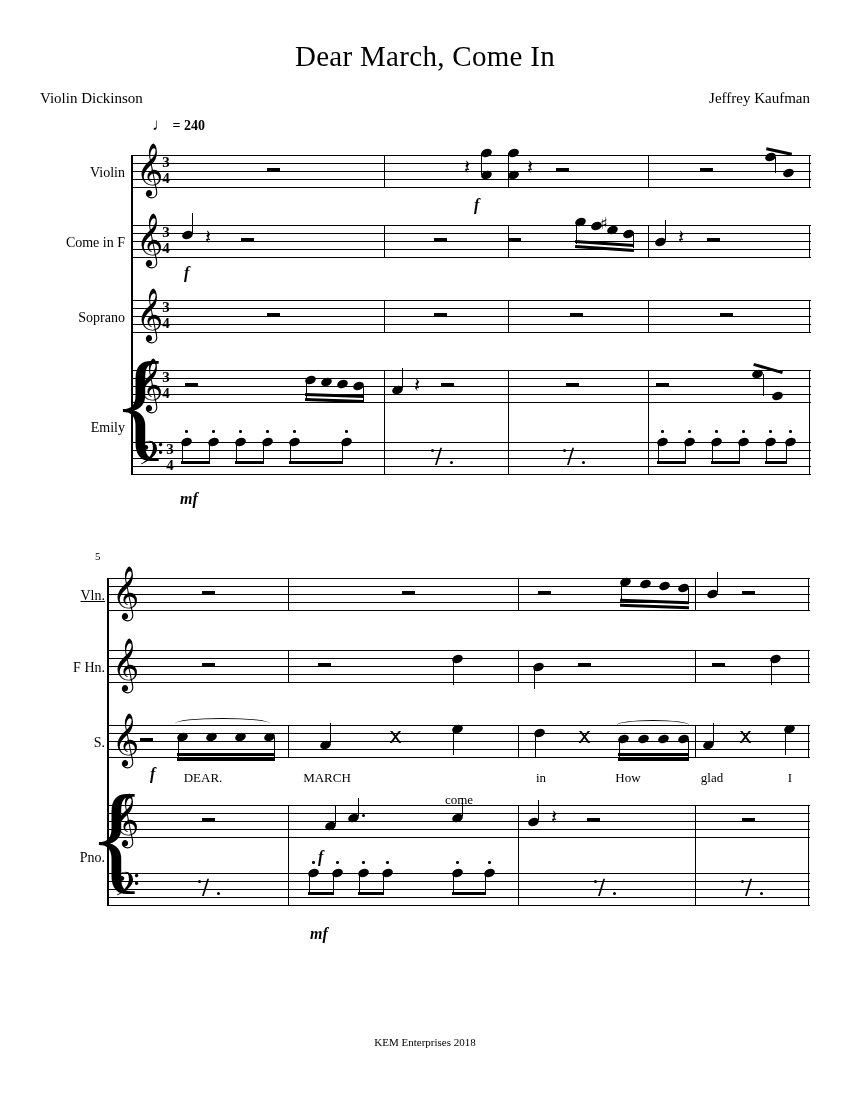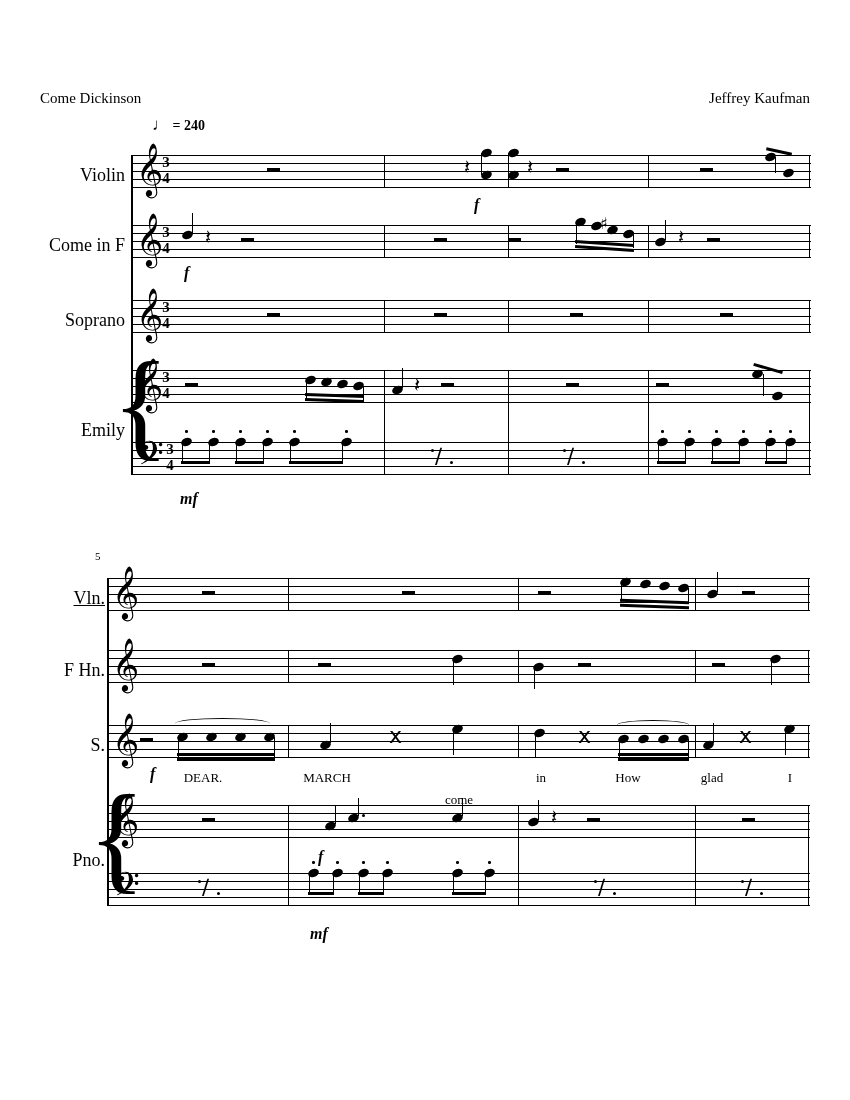--- a/index.html
+++ b/index.html
@@ -88,21 +88,21 @@
     width: 1.4px;
     background: #000;
   }
   .sysbar-left {
     position: absolute;
     width: 2.2px;
     background: #000;
   }
   .inst-name {
     position: absolute;
-    font-size: 18px;
+    font-size: 14px;
     text-align: right;
     white-space: nowrap;
   }
   .clef {
     position: absolute;
     font-family: "DejaVu Sans", sans-serif;
     line-height: 1;
   }
   .treble {
     font-size: 46px;
@@ -210,21 +210,22 @@
     font-family: "DejaVu Sans", sans-serif;
     font-size: 16px;
     line-height: 1;
   }
 </style>
 </head>
 <body>
 
 <div class="page">
 
-  <div class="lyricist">Come Dickinson</div>
+  <div class="title">Dear March, Come In</div>
+  <div class="lyricist">Violin Dickinson</div>
   <div class="composer">Jeffrey Kaufman</div>
 
   <div class="tempo">
     <span class="note-glyph">♩</span>
     <span>= 240</span>
   </div>
 
   <div class="system" style="left:0; top:0; width:850px; height:520px;">
 
     <div class="inst-name" style="left:20px; top:165px; width:105px;">Violin</div>
@@ -609,13 +610,14 @@
     <div class="barline" style="left:695px; top:650px; height:33px;"></div>
     <div class="barline" style="left:695px; top:725px; height:33px;"></div>
     <div class="barline" style="left:695px; top:805px; height:101px;"></div>
 
     <div class="barline" style="left:808px; top:578px; height:33px;"></div>
     <div class="barline" style="left:808px; top:650px; height:33px;"></div>
     <div class="barline" style="left:808px; top:725px; height:33px;"></div>
     <div class="barline" style="left:808px; top:805px; height:101px;"></div>
   </div>
 
+  <div class="footer">KEM Enterprises 2018</div>
 </div>
 
 </body></html>

